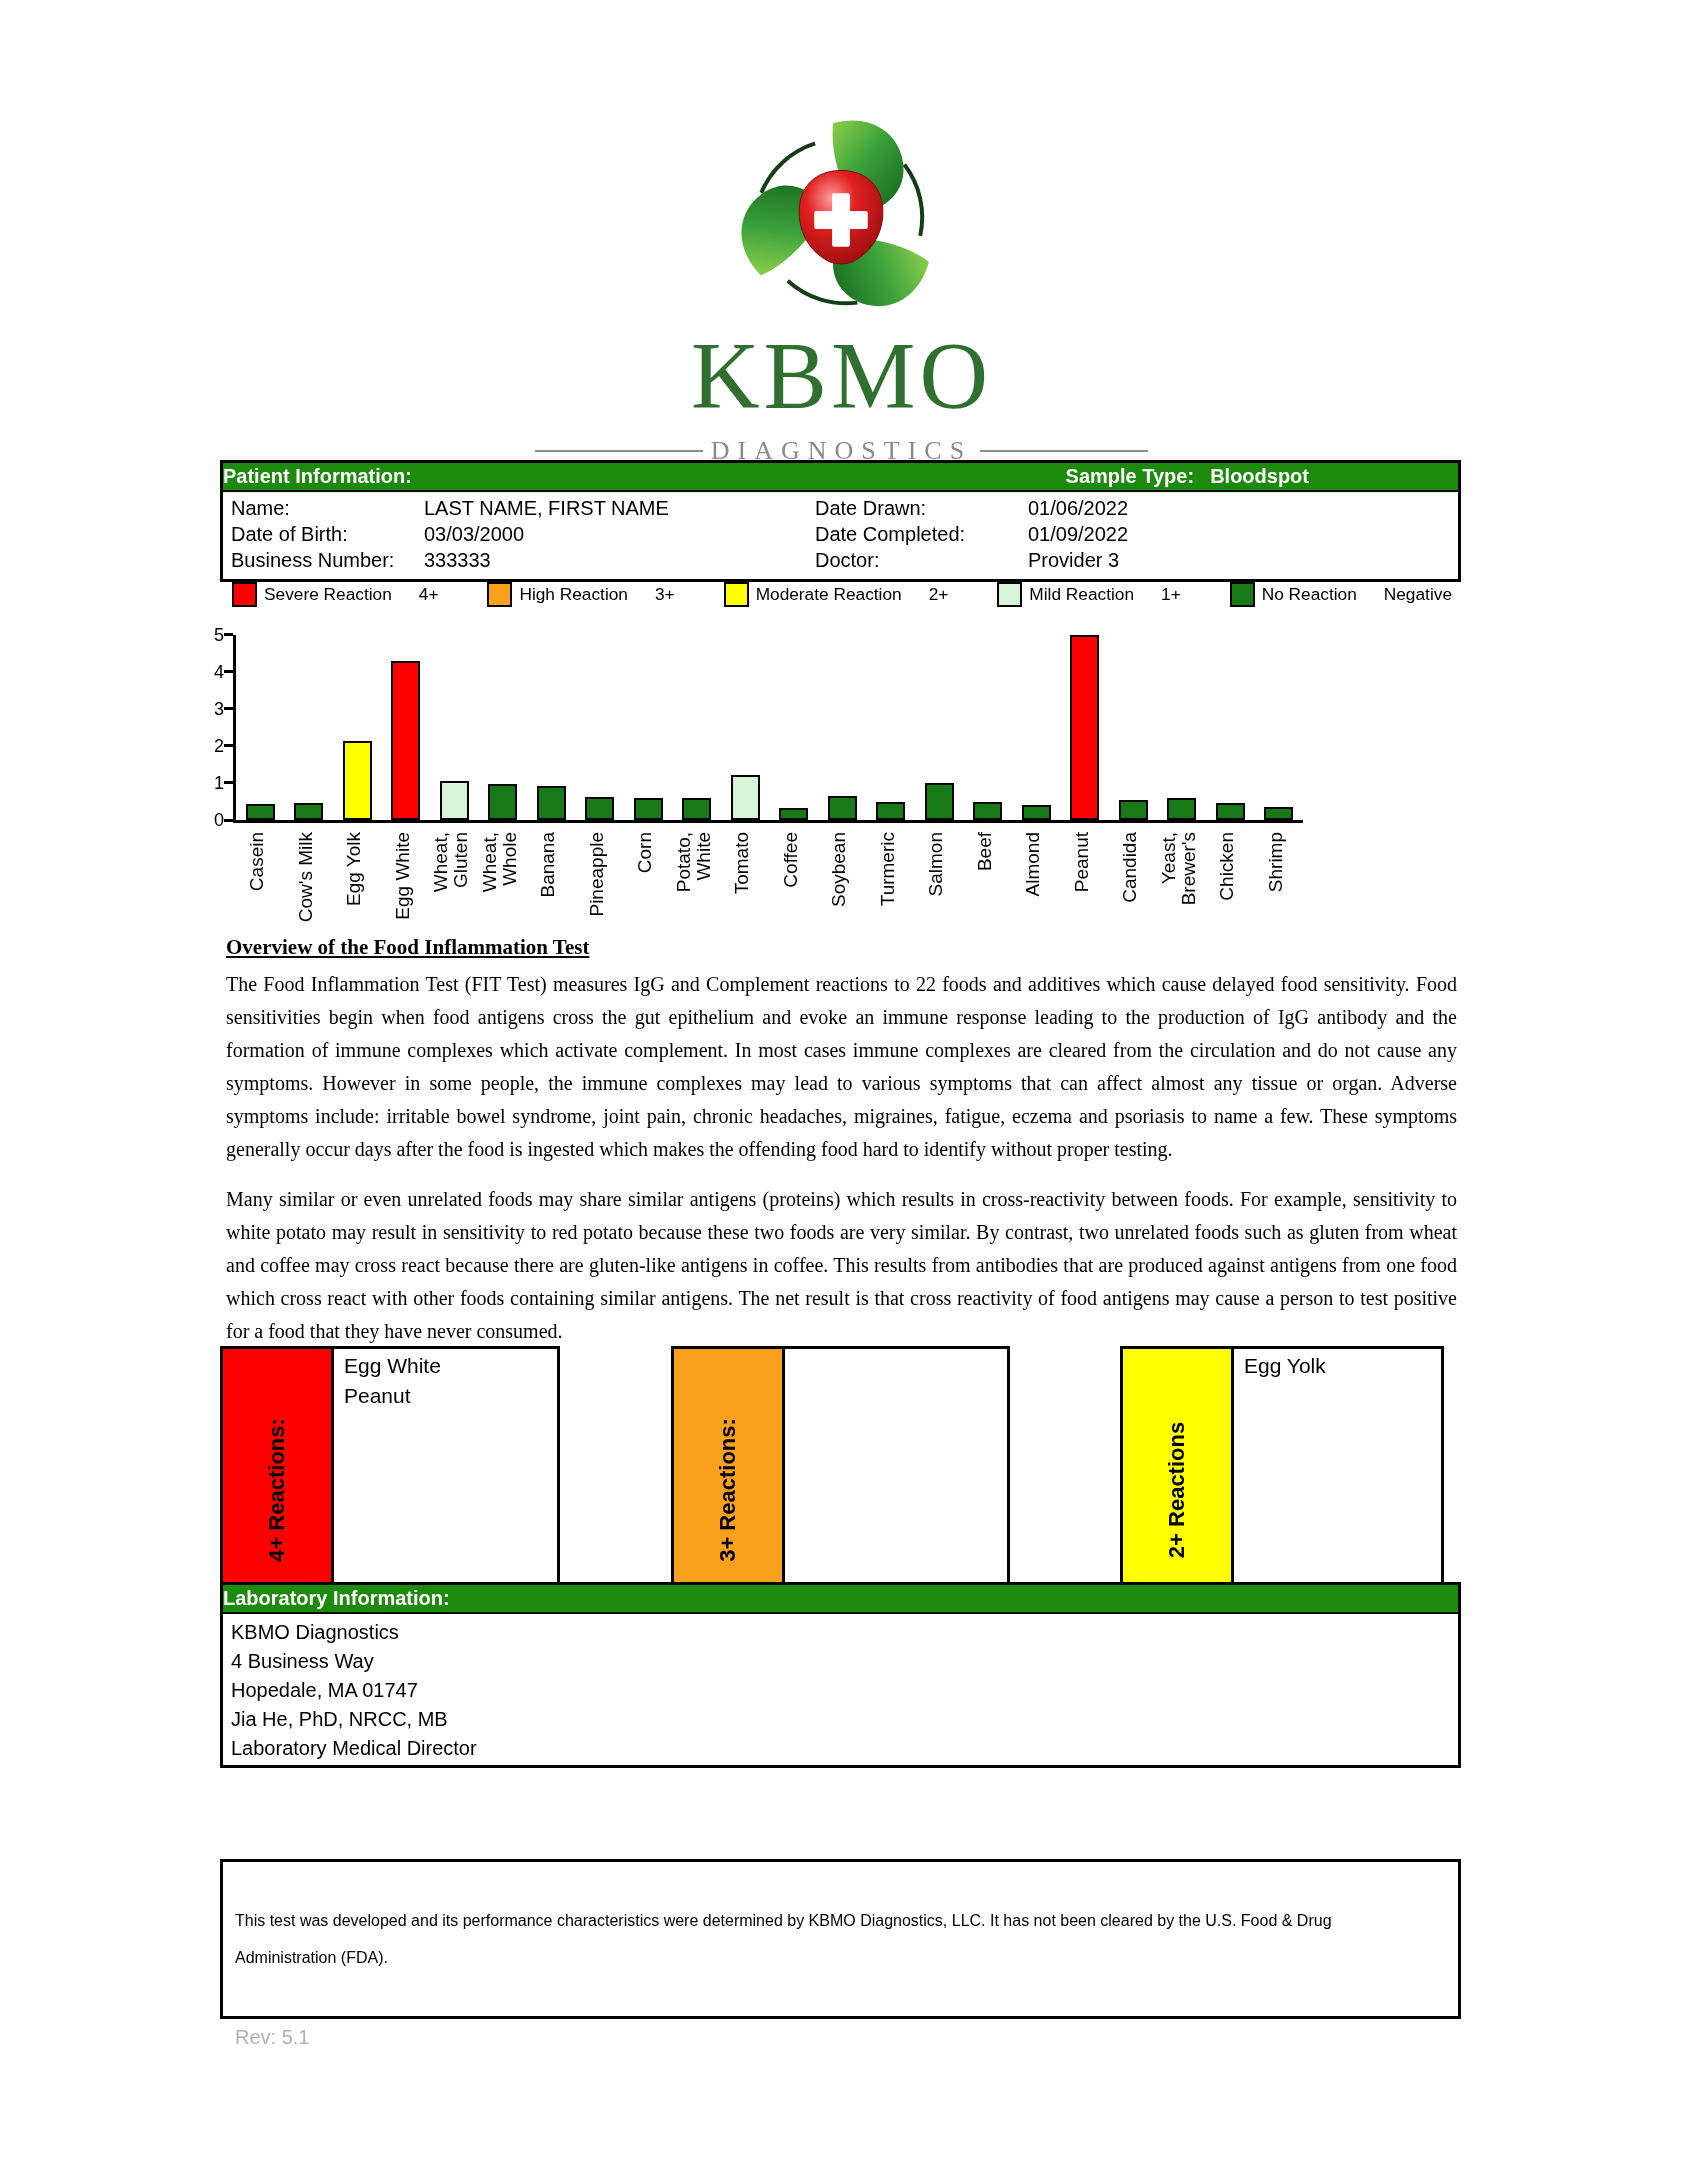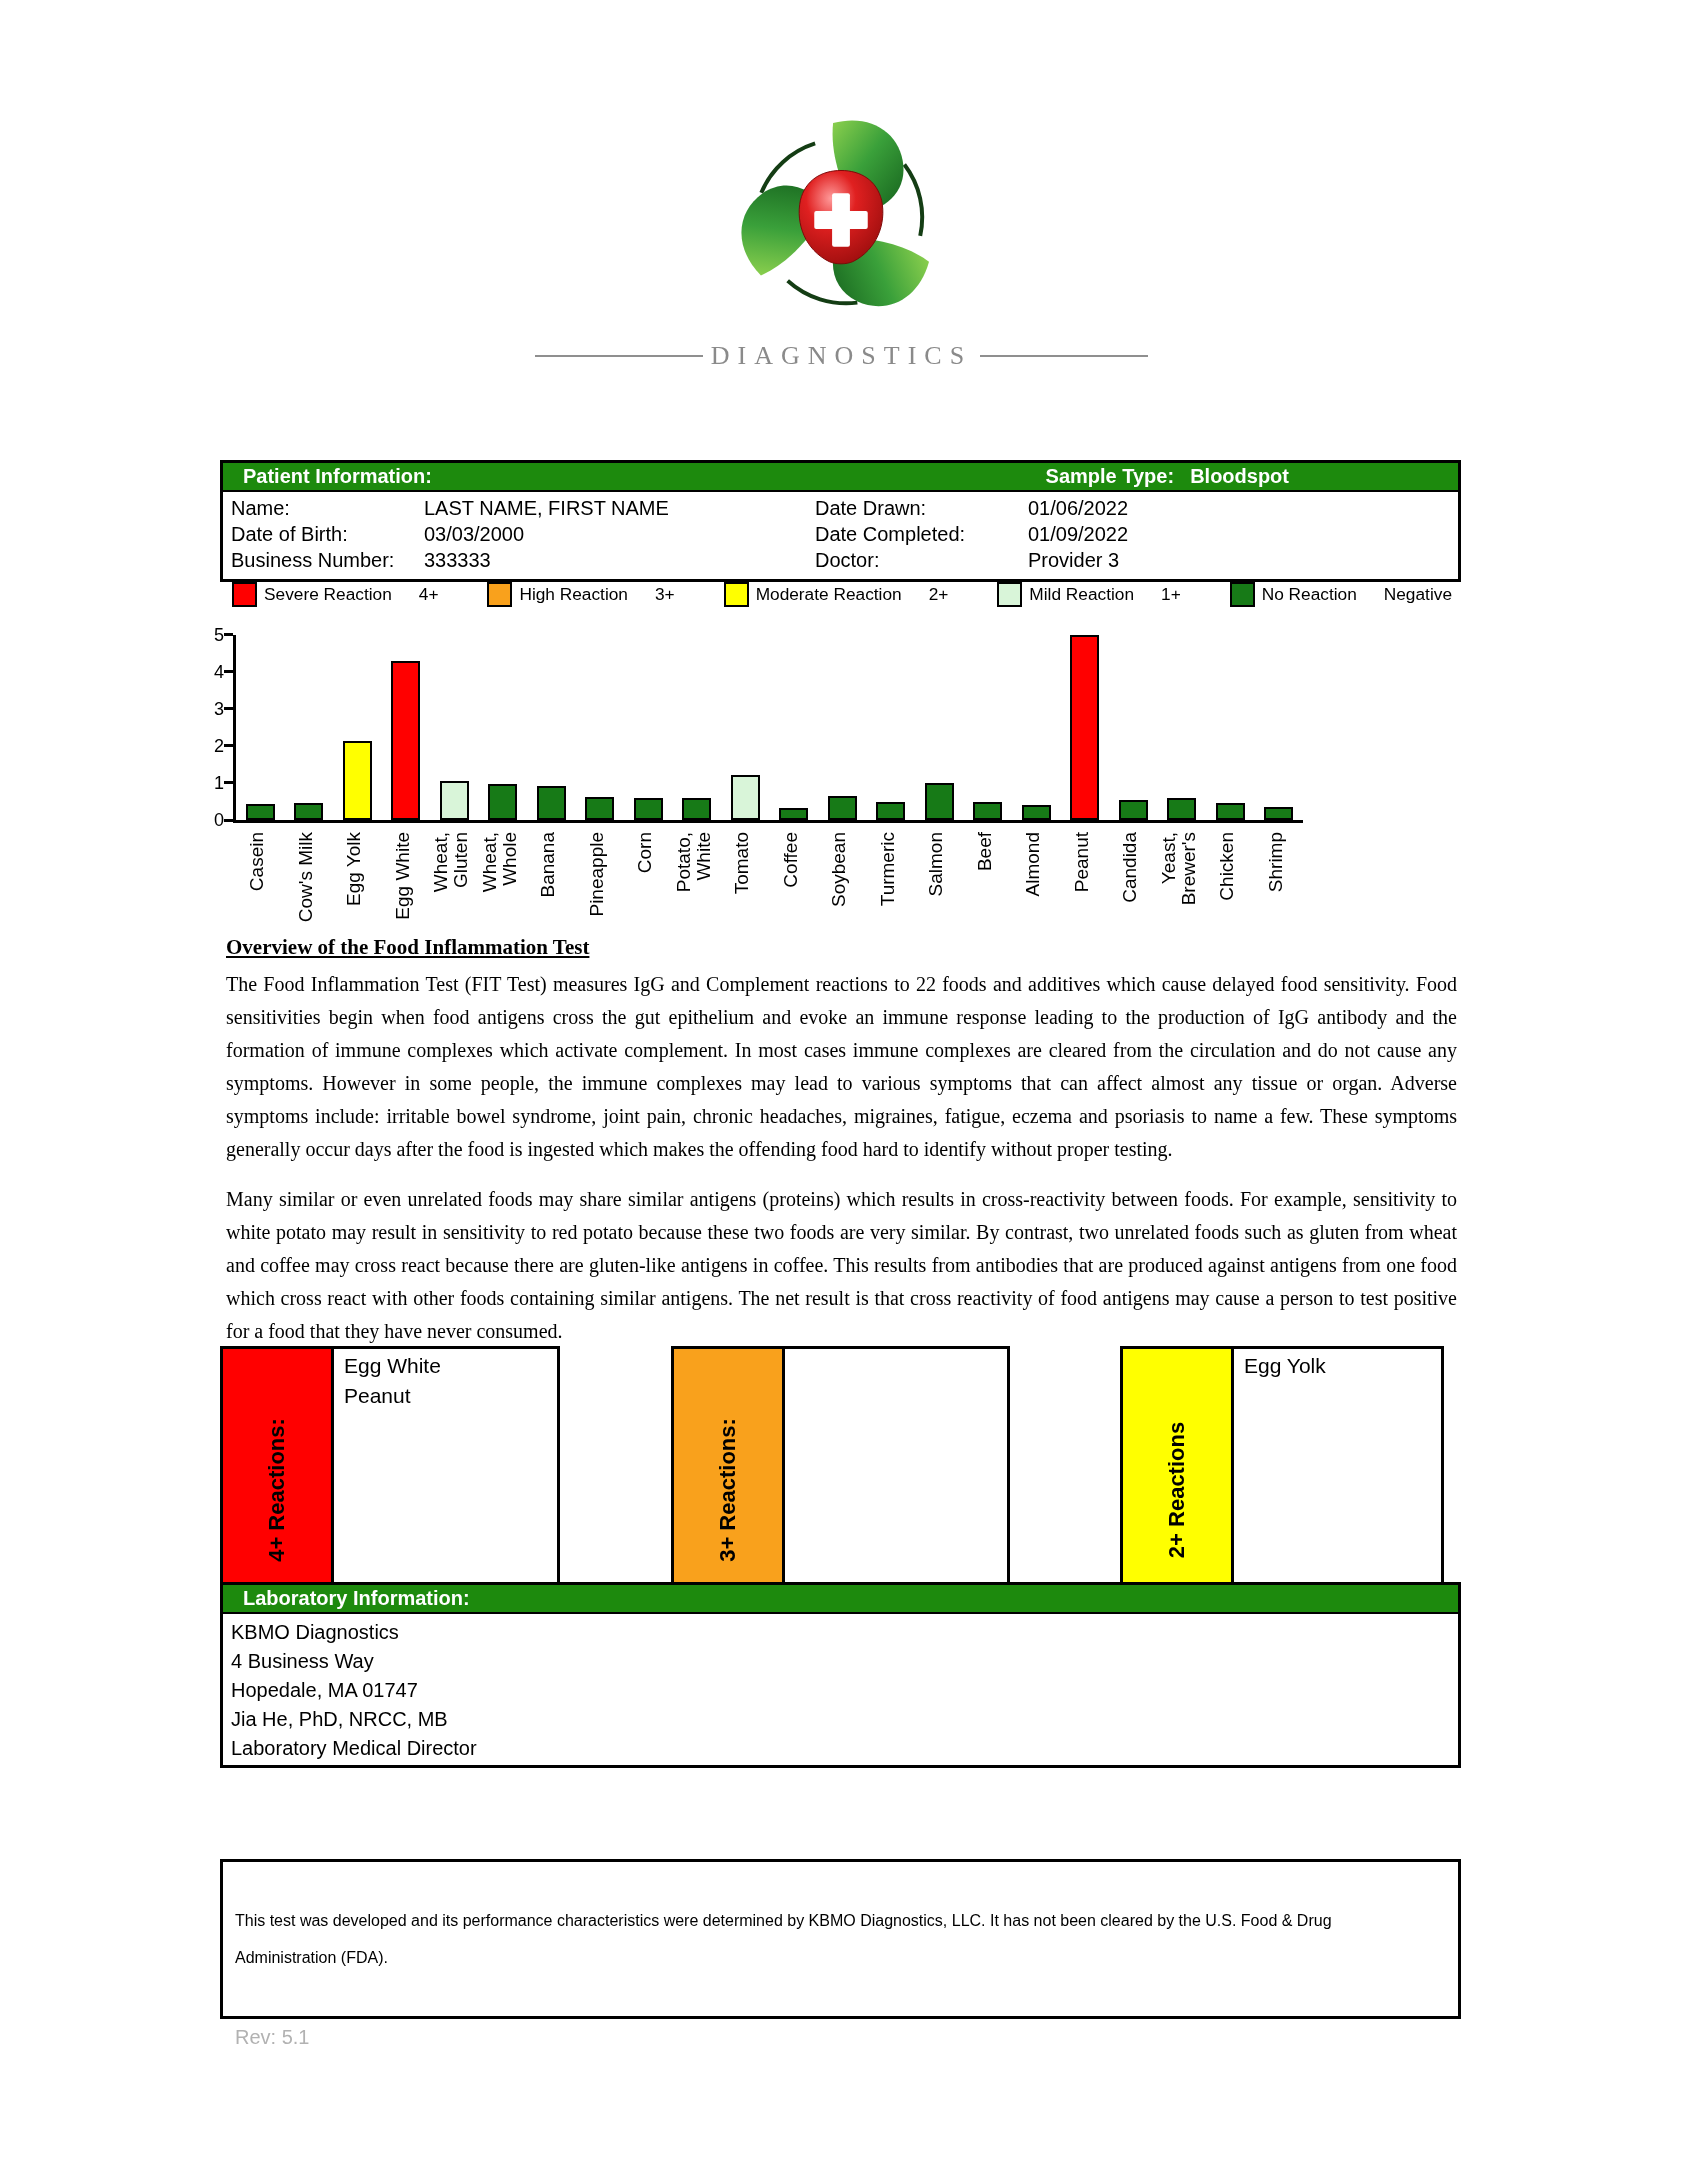--- a/index.html
+++ b/index.html
@@ -25,21 +25,21 @@
 
   
   .info-table {
     position:absolute; left:220px; width:1241px; border:3px solid #000;
     background:#fff; box-sizing:border-box;
   }
   .patient { top:460px; }
   .lab { top:1582px; }
   .table-head {
     background:#1d8a0d; color:#fff; font-weight:bold; font-size:20px;
-    height:29px; display:flex; align-items:center; padding:0 20px;
+    height:29px; display:flex; align-items:center; padding:0 0;
     box-sizing:border-box; border-bottom:2px solid #000;
   }
   .head-right { margin-left:auto; margin-right:149px; display:flex; gap:16px; }
   .patient-grid {
     display:grid; grid-template-columns:193px 391px 213px 1fr;
     padding:3px 8px 6px; font-size:20px; line-height:26px;
   }
   .lab-body { position:relative; height:151px; font-size:20px;border-radius:18px; }
   .lab-left { position:absolute; left:8px; top:4px; line-height:29px; }
   .lab-right { position:absolute; left:568px; top:4px; line-height:29px; }
@@ -142,20 +142,21 @@
           <use href="#leafP" fill="url(#leafGrad)" transform="rotate(120)"></use>
           <use href="#leafP" fill="url(#leafGrad)" transform="rotate(240)"></use>
         </g>
         <path d="M 0,-50 C 20,-50 36,-40 41,-20 C 46,4 36,30 12,42 C 5,45 -5,45 -12,42 C -36,30 -46,4 -41,-20 C -36,-40 -20,-50 0,-50 Z" fill="url(#redGrad)" stroke="#7d0808" stroke-width="1"></path>
         <g>
           <rect x="-9" y="-27" width="18" height="54" rx="2" fill="#ffffff"></rect>
           <rect x="-27" y="-9" width="54" height="18" rx="2" fill="#ffffff"></rect>
         </g>
       </g>
     </svg>
+    <div class="wordmark">KBMO</div>
     <div class="subrow">
       <span class="rule"></span>
       <span class="subtext">DIAGNOSTICS</span>
       <span class="rule"></span>
     </div>
   </div>
 
   <section class="info-table patient">
     <div class="table-head" style="background: rgb(29, 138, 13);">
       <span class="head-left">Patient Information:</span>

